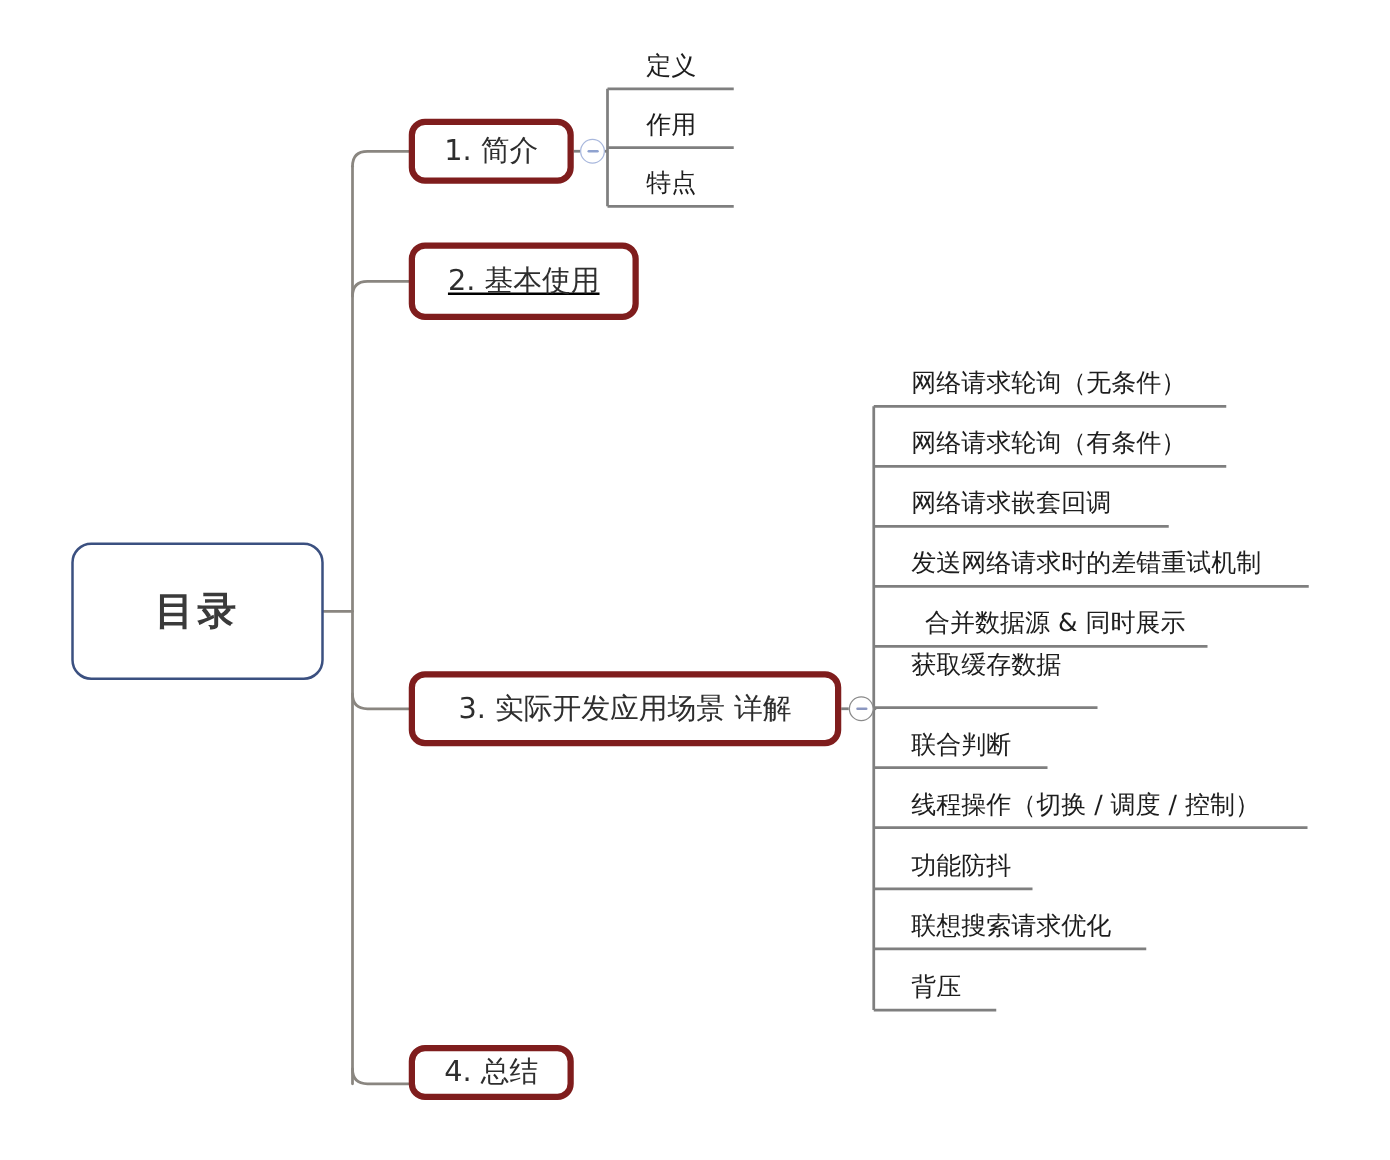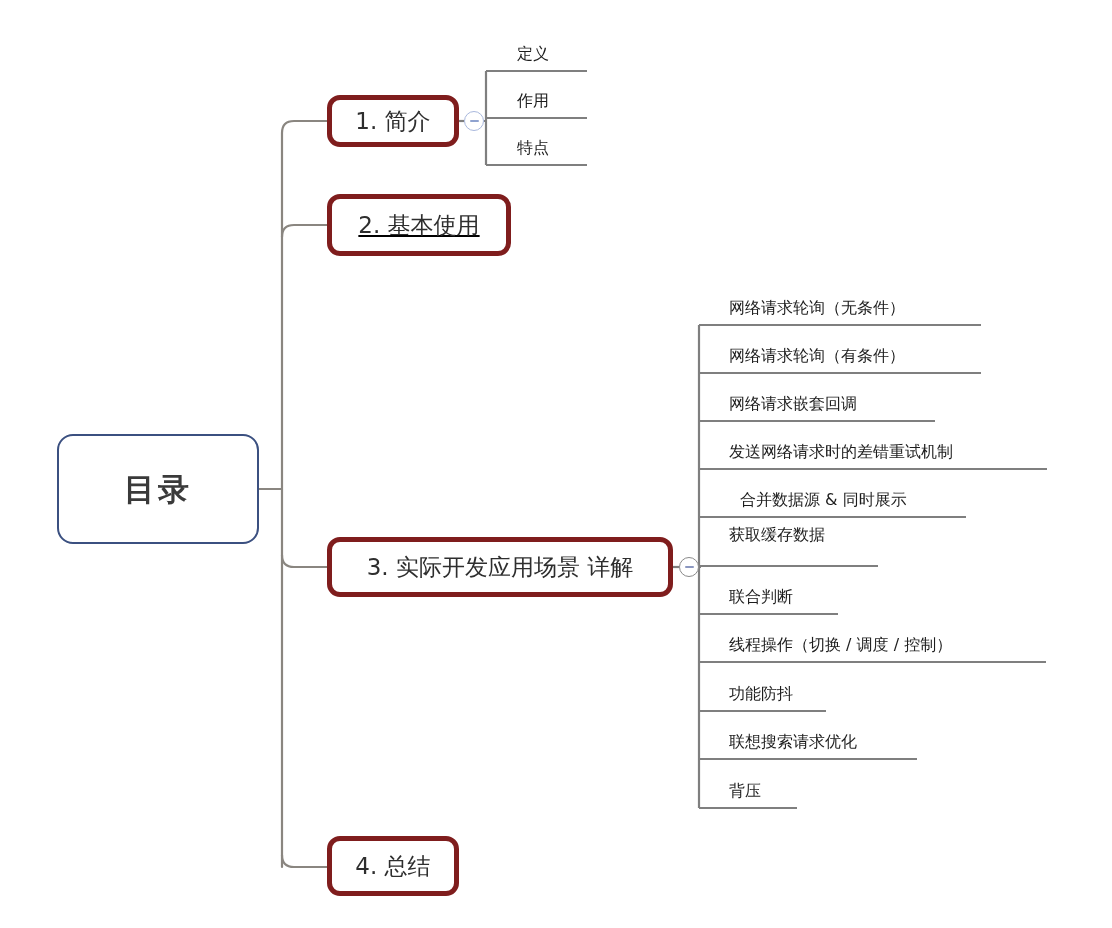--- a/index.html
+++ b/index.html
@@ -70,21 +70,21 @@
     line-height: 1;
   }
 
   
   .leaf-node {
     position: absolute;
     display: flex;
     align-items: flex-end;
   }
   .leaf-label {
-    font-size: 16px;
+    font-size: 20px;
     color: #1d1d1d;
     white-space: nowrap;
     line-height: 1;
     padding-bottom: 9px;
     padding-left: 2px;
   }
 
   
   .collapse-toggle {
     position: absolute;
@@ -225,17 +225,17 @@
   <div class="leaf-node" style="left:727px; top:666px; height:45px;">
     <span class="leaf-label">功能防抖</span>
   </div>
   <div class="leaf-node" style="left:727px; top:714px; height:45px;">
     <span class="leaf-label">联想搜索请求优化</span>
   </div>
   <div class="leaf-node" style="left:727px; top:763px; height:45px;">
     <span class="leaf-label">背压</span>
   </div>
 
-  <div class="branch-node" style="left:327px; top:836px; width:132px; height:60px;">
+  <div class="branch-node" style="left:327px; top:836px; width:132px; height:44px;">
     <span class="branch-label">4. 总结</span>
   </div>
 
 </div>
 
 </body></html>

